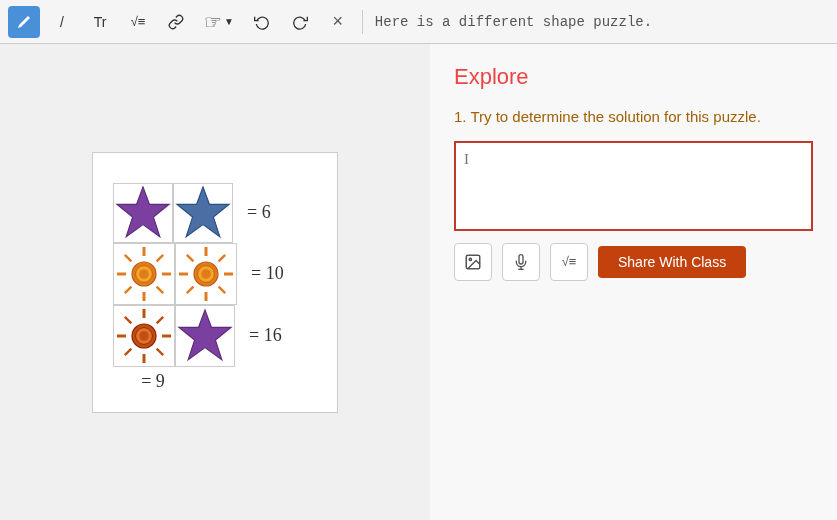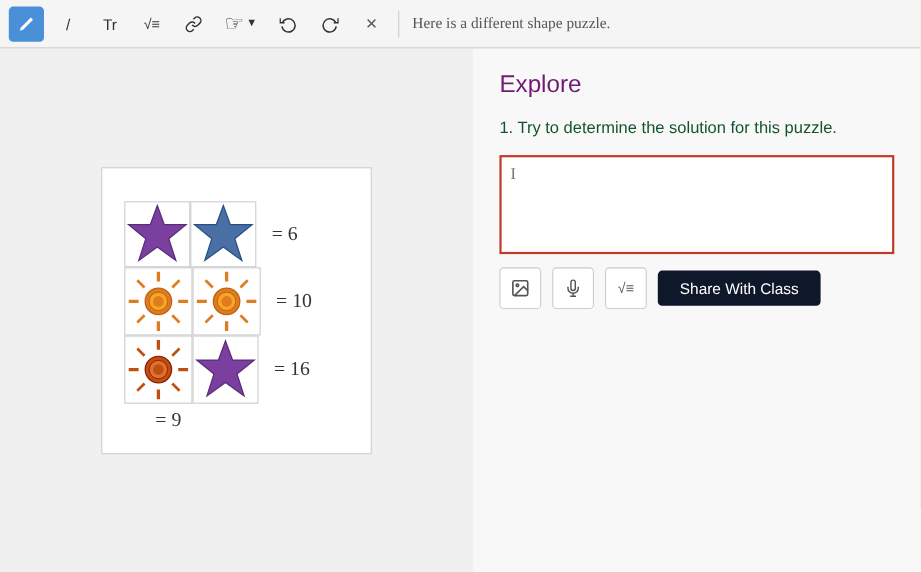--- a/index.html
+++ b/index.html
@@ -112,28 +112,28 @@
       background: #f8f8f8;
       padding: 20px 24px;
       display: flex;
       flex-direction: column;
       gap: 12px;
     }
 
     .explore-title {
       font-size: 22px;
       font-weight: normal;
-      color: #701a75;
+      color: #ef4444;
       font-family: sans-serif;
       margin-bottom: 4px;
     }
 
     .instruction-text {
       font-size: 15px;
-      color: #14532d;
+      color: #a16207;
       font-family: sans-serif;
       line-height: 1.5;
     }
 
     .text-input-area {
       border: 2px solid #c0392b;
       background: white;
       height: 90px;
       padding: 8px;
       resize: none;
@@ -156,21 +156,21 @@
       width: 38px;
       height: 38px;
       background: white;
       border: 1px solid #ccc;
       border-radius: 4px;
       cursor: pointer;
       font-size: 16px;
     }
 
     .share-btn {
-      background: #0f172a;
+      background: #c2410c;
       color: white;
       border: none;
       padding: 8px 20px;
       border-radius: 4px;
       cursor: pointer;
       font-size: 14px;
       font-family: sans-serif;
     }
 
     
@@ -232,21 +232,21 @@
   <button class="toolbar-btn">
     <svg width="16" height="16" viewBox="0 0 24 24" fill="none" stroke="#333" stroke-width="2">
       <polyline points="23 4 23 10 17 10"></polyline>
       <path d="M20.49 15a9 9 0 1 1-.49-4.5"></path>
     </svg>
   </button>
   <button class="toolbar-btn close-btn" style="font-size:18px; color:#555;">×</button>
 
   <div class="toolbar-separator"></div>
 
-  <span style="font-size:14px; color:#555; font-family:Liberation Serif, serif; margin-left:4px;">Here is a different shape puzzle.</span>
+  <span style="font-size:14px; color:#555; font-family:Liberation Mono, monospace; margin-left:4px;">Here is a different shape puzzle.</span>
 </div>
 
 <div class="main-content">
 
   <div class="left-panel">
     <div class="puzzle-container">
 
       <div class="row-wrapper">
         <div class="grid-row">
           <div class="grid-cell">

